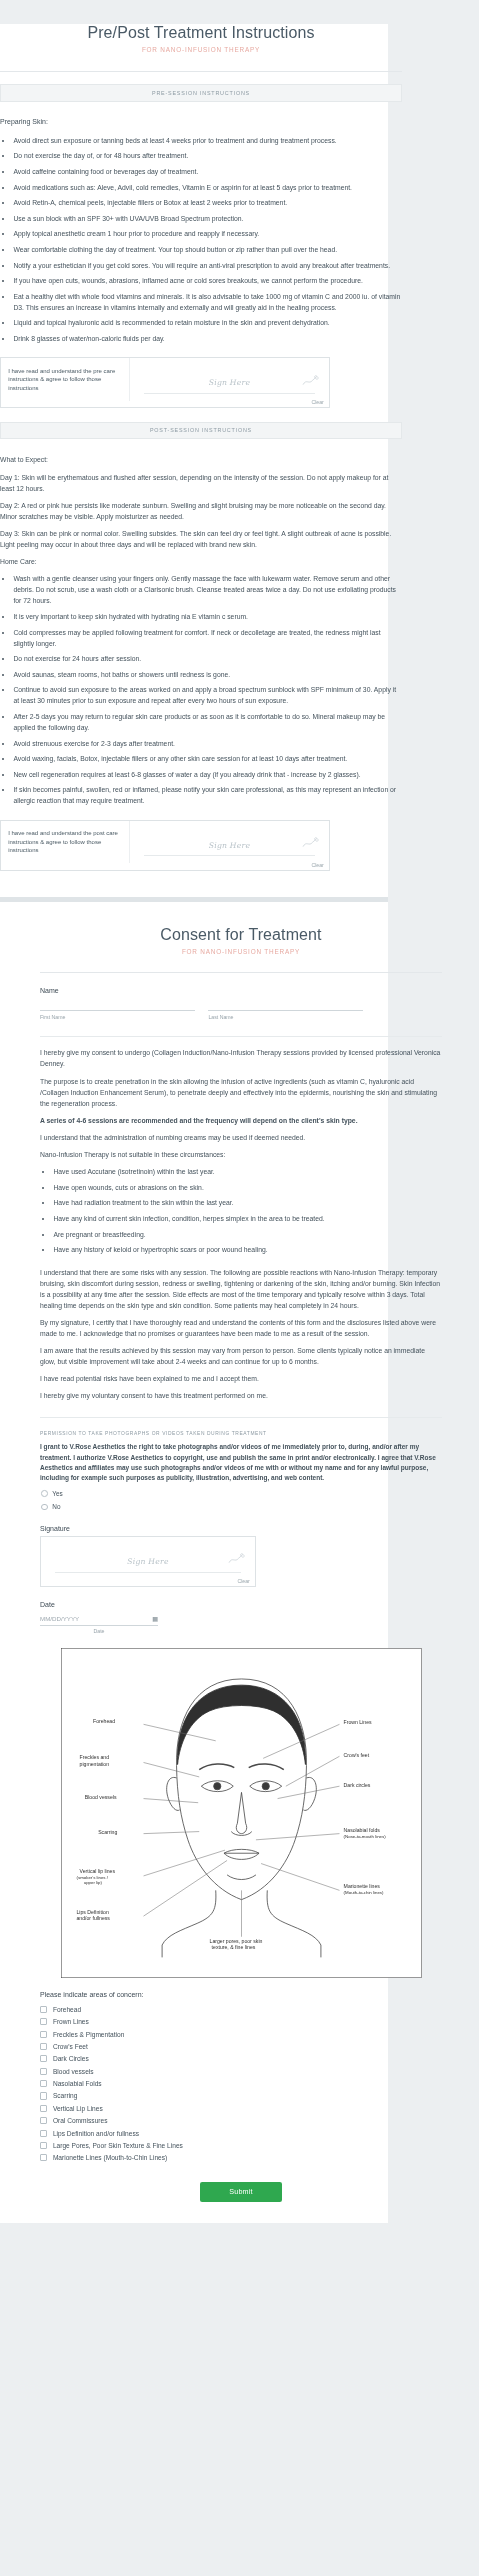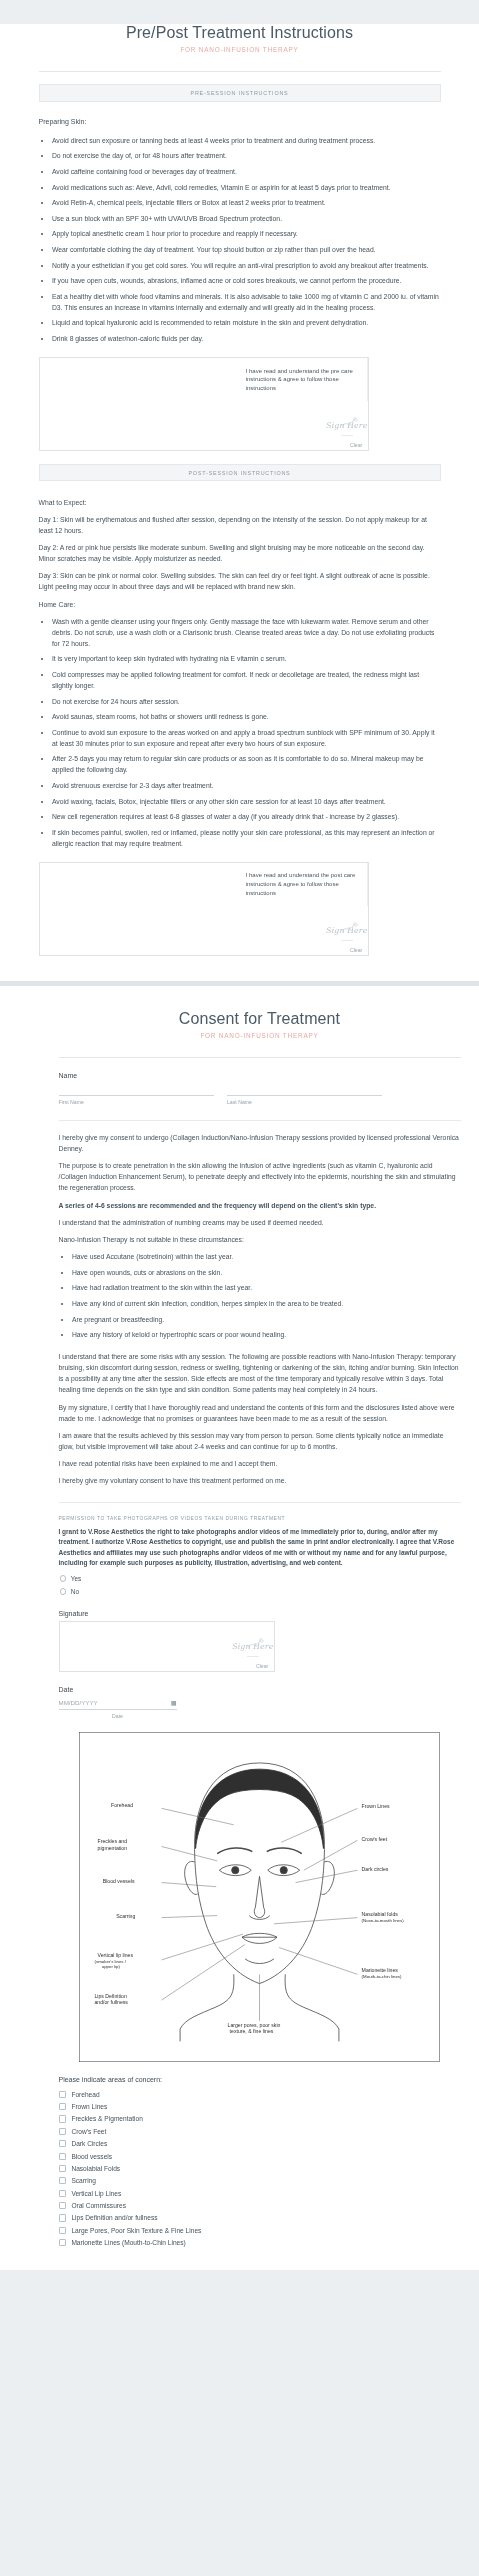--- a/index.html
+++ b/index.html
@@ -6,21 +6,21 @@
   html, body { margin: 0; padding: 0; }
   body {
     width: 479px;
     background: #eceff1;
     font-family: "Liberation Sans", sans-serif;
     color: #37474f;
     -webkit-font-smoothing: antialiased;
   }
   .page {
     background: #ffffff;
-    width: 479px;
+    width: 388px;
     padding: 0 0 20.6px 0;
   }
   .page + .page { border-top: 5.2px solid #dfe4e7; padding-left: 40px; }
   .inner { width: 402px; margin: 0 auto; }
 
   h1.doc-title {
     text-align: center;
     font-size: 16px;
     font-weight: 400;
     color: #4a5a66;
@@ -71,26 +71,25 @@
   .para {
     font-size: 6.8px;
     line-height: 1.62;
     color: #44525c;
     margin: 0 0 6.2px 0;
   }
 
   
   .ack {
     display: flex;
-    align-items: flex-end;
+    align-items: flex-start;
     border: 0.5px solid #dde2e5;
     background: #fff;
     margin: 13.4px 0 5.2px 0;
     width: 330px;
-    flex-direction: column;
   }
   .ack-text {
     width: 129px;
     padding: 8.2px 7.2px;
     font-size: 6px;
     line-height: 1.45;
     color: #4a5a64;
     display: flex;
     align-items: center;
     border-right: 0.5px solid #eceff1;
@@ -488,15 +487,18 @@
       <div class="check-row">
           <span class="chk"></span>
           <span class="chk-label">Large Pores, Poor Skin Texture &amp; Fine Lines</span>
         </div>
       <div class="check-row">
           <span class="chk"></span>
           <span class="chk-label">Marionette Lines (Mouth-to-Chin Lines)</span>
         </div>
     </div>
 
+    <div class="submit-wrap">
+      <button class="submit-btn">Submit</button>
+    </div>
   </div>
 </div>
 
 
 </body></html>

